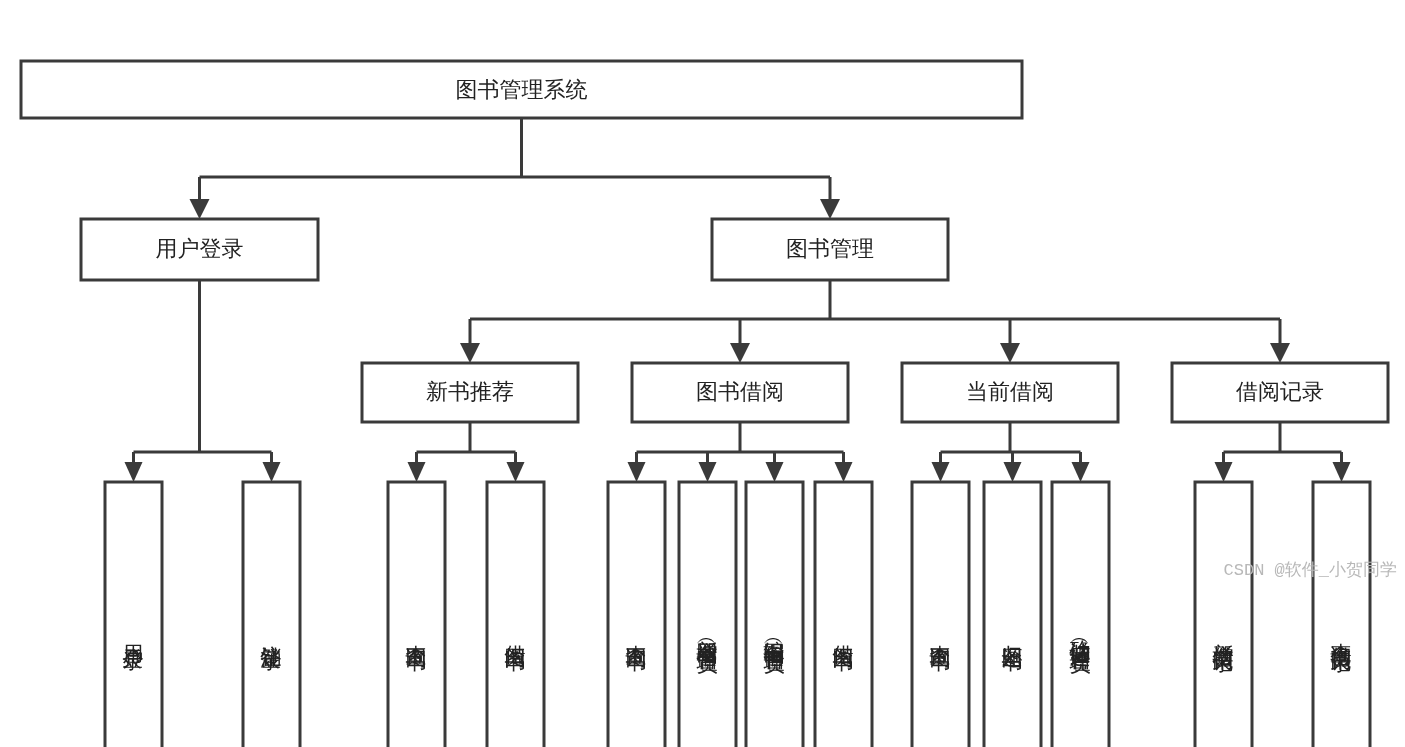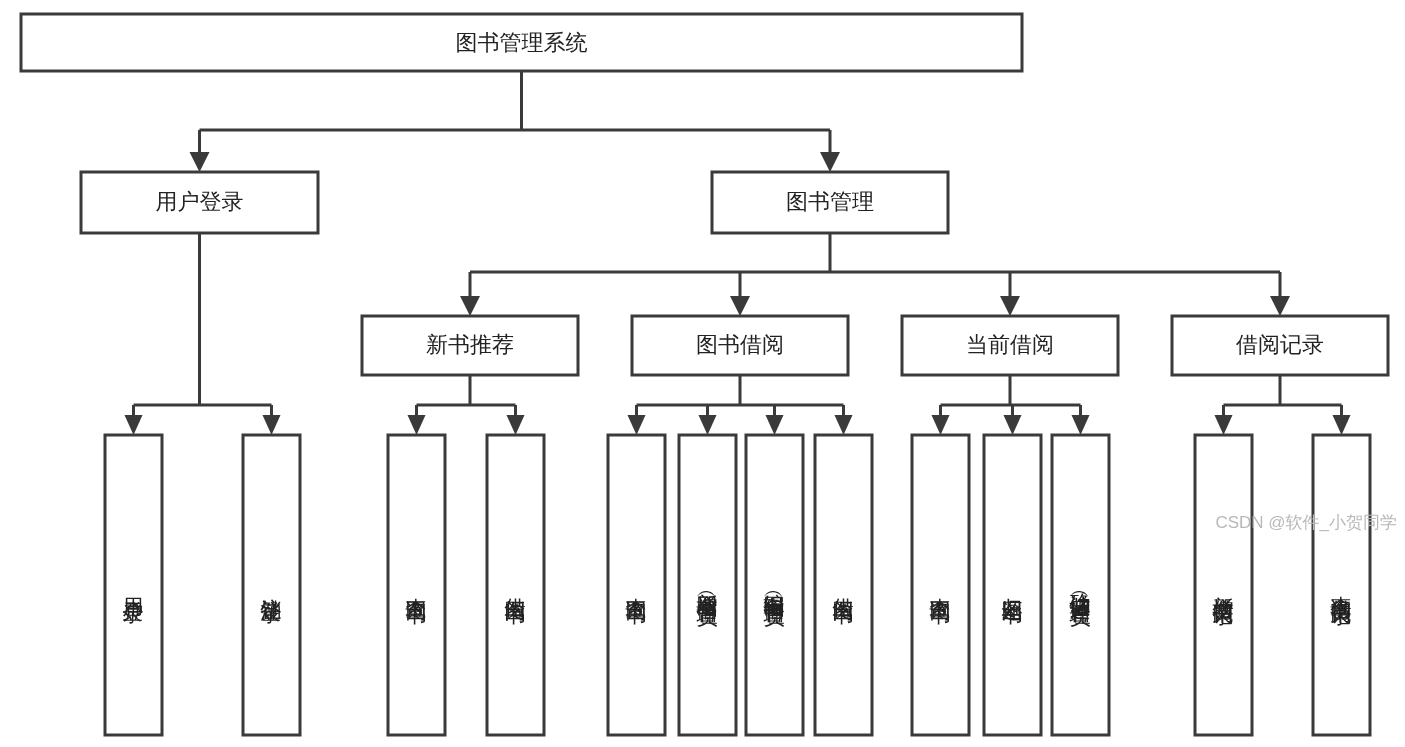--- a/index.html
+++ b/index.html
@@ -11,20 +11,21 @@
     width: 1405px;
     height: 747px;
     font-family: "Liberation Sans", "DejaVu Sans", sans-serif;
     overflow: hidden;
     position: relative;
   }
   #diagram-root {
     position: relative;
     width: 1405px;
     height: 540px;
+    margin-top: 47px;
   }
   svg.diagram {
     display: block;
     width: 1405px;
     height: 747px;
   }
   .node-box {
     fill: #ffffff;
     stroke: #3a3a3a;
     stroke-width: 3;
@@ -52,21 +53,21 @@
     fill: #222222;
     writing-mode: vertical-rl;
     text-orientation: upright;
     text-anchor: middle;
     letter-spacing: 2px;
   }
   .watermark {
     position: absolute;
     right: 8px;
     bottom: 6px;
-    font-family: Liberation Sans, sans-serif;
+    font-family: Liberation Mono, monospace;
     font-size: 17px;
     color: #b8b8b8;
     white-space: nowrap;
     pointer-events: none;
   }
 </style>
 </head>
 <body>
 
 <div id="diagram-root">

